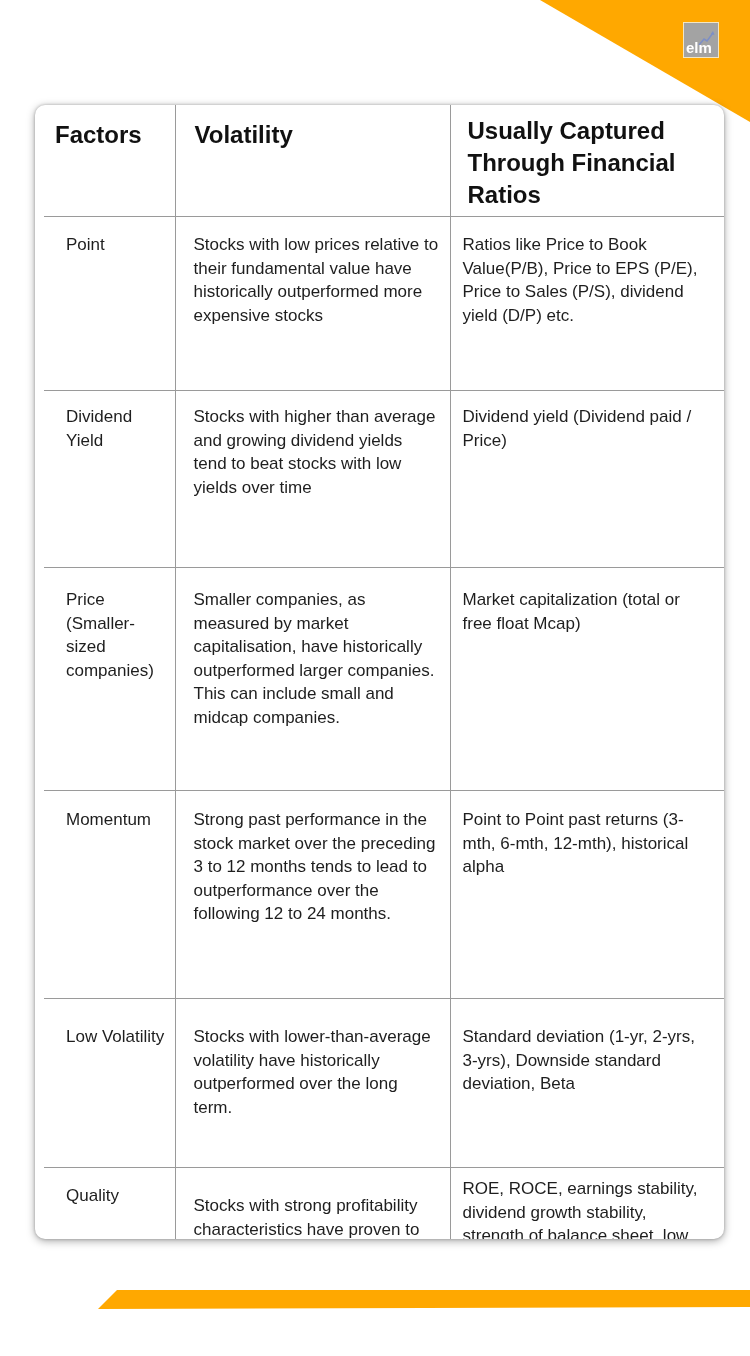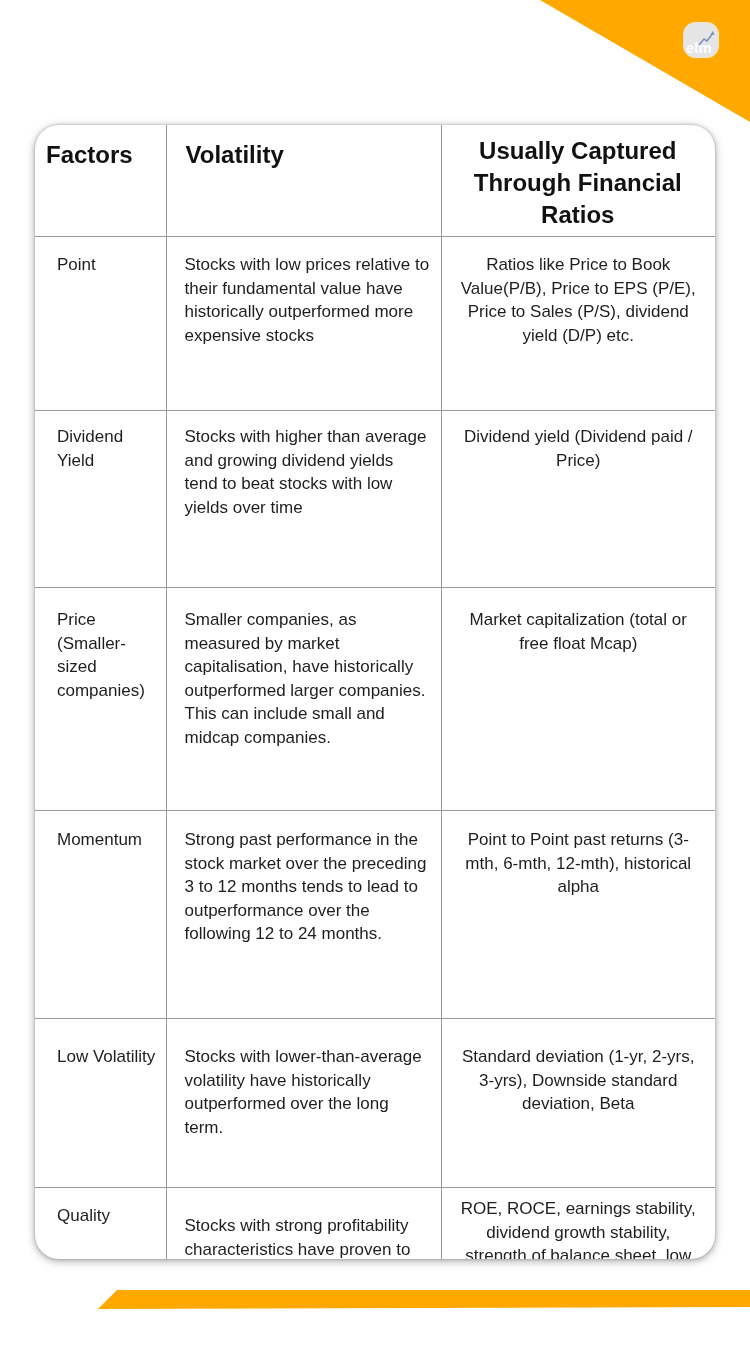--- a/index.html
+++ b/index.html
@@ -22,64 +22,65 @@
       width: 750px;
       height: 130px;
       pointer-events: none;
     }
     .logo {
       position: absolute;
       left: 683px;
       top: 22px;
       width: 36px;
       height: 36px;
-      background: #e5e5e5;
+      background: #a3a3a3;
       border: 1.5px solid #f3e6c4;
-      border-radius: 12px;
+      border-radius: 0;
       box-sizing: border-box;
     }
     .logo svg { display: block; }
     .bottom-stripe {
       position: absolute;
       left: 0;
       top: 1288px;
       width: 750px;
       height: 24px;
       pointer-events: none;
     }
     .card {
       position: absolute;
       left: 35px;
-      top: 125px;
+      top: 105px;
       width: 680px;
       height: 1134px;
       background: #ffffff;
-      border-radius: 24px;
+      border-radius: 10px;
       box-shadow: 0 2px 8px rgba(0,0,0,0.35), 0 0 3px rgba(0,0,0,0.25);
       overflow: hidden;
+      padding-left: 9px;
     }
     table {
       border-collapse: collapse;
       width: 100%;
       height: 100%;
       table-layout: fixed;
     }
     col.c1 { width: 131px; }
     col.c2 { width: 275px; }
     col.c3 { width: 274px; }
     th, td {
       border: 1.5px solid #9a9a9a;
       vertical-align: top;
       text-align: left;
       padding: 0;
     }
     tr:first-child th { border-top: none; }
     tr:last-child td { border-bottom: none; }
     th:first-child, td:first-child { border-left: none; }
-    th:last-child, td:last-child { border-right: none; text-align: center; }
+    th:last-child, td:last-child { border-right: none; }
     th {
       font-weight: bold;
       font-size: 24px;
       line-height: 32px;
       color: #111;
     }
     th.h1 { padding: 14px 0 0 11px; height: 97px; }
     th.h2 { padding: 14px 0 0 19px; }
     th.h3 { padding: 10px 18px 0 17px; }
     td {

